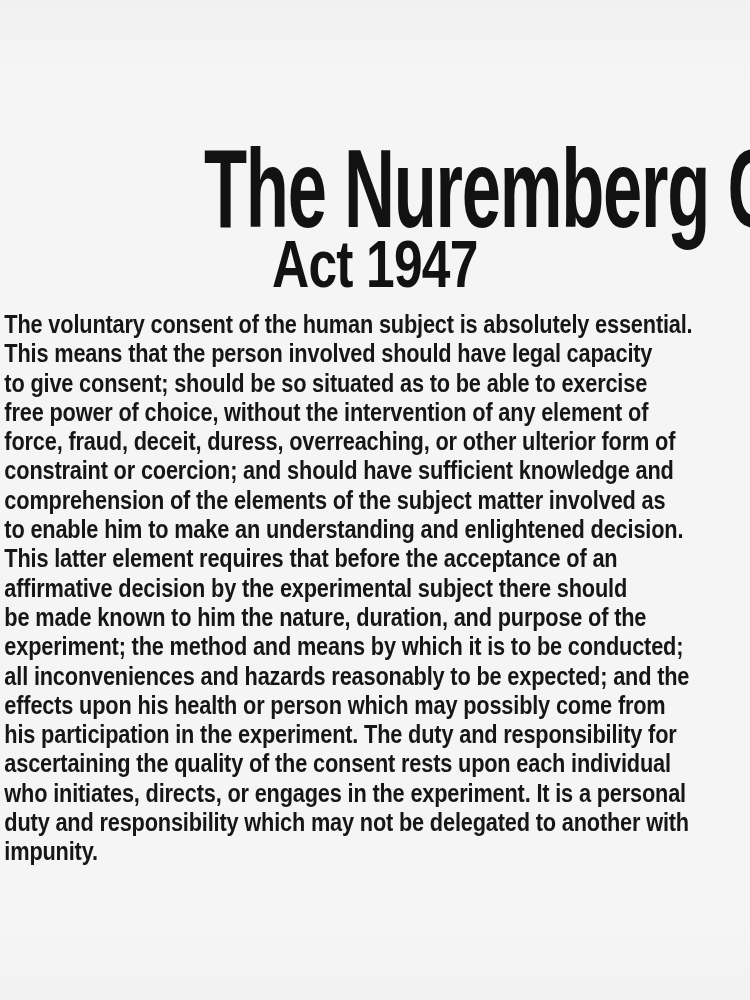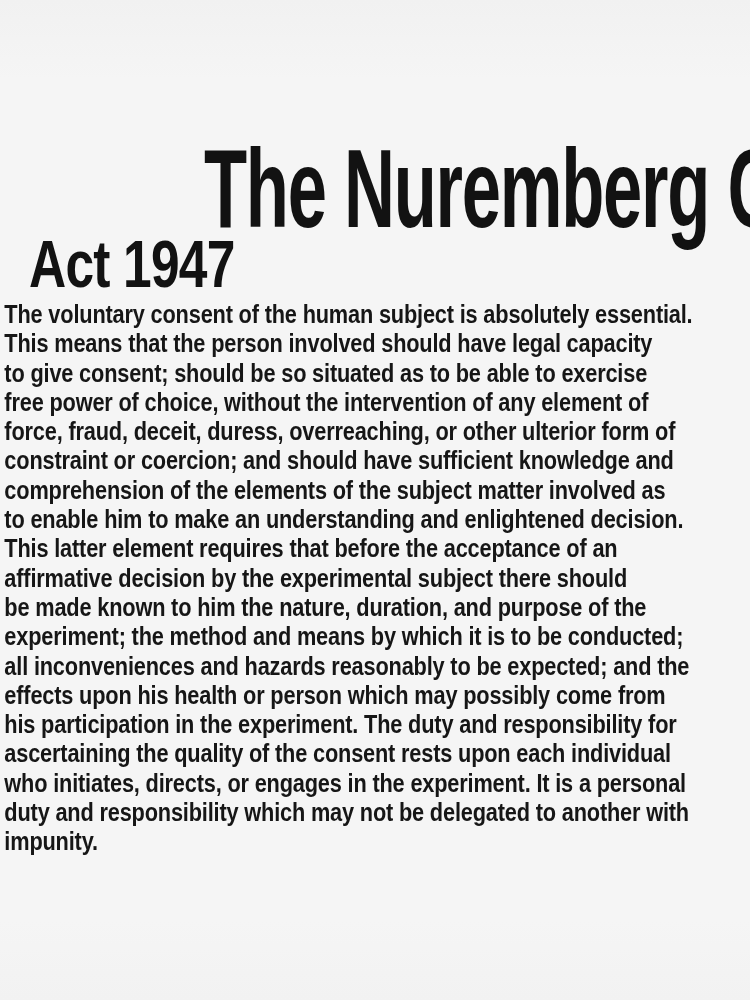--- a/index.html
+++ b/index.html
@@ -29,22 +29,22 @@
     color: #121212;
     letter-spacing: -2px;
     white-space: nowrap;
   }
   .title .squeeze {
     display: inline-block;
     transform: scaleX(0.63);
     transform-origin: 50% 50%;
   }
   .subtitle {
-    margin: -14px 0 3px 0;
-    text-align: left;
+    margin: -14px 0 13px 0;
+    text-align: center;
     font-size: 66px;
     line-height: 1;
     font-weight: 700;
     color: #121212;
     letter-spacing: -1px;
     white-space: nowrap;
   }
   .subtitle .squeeze {
     display: inline-block;
     transform: scaleX(0.78);

